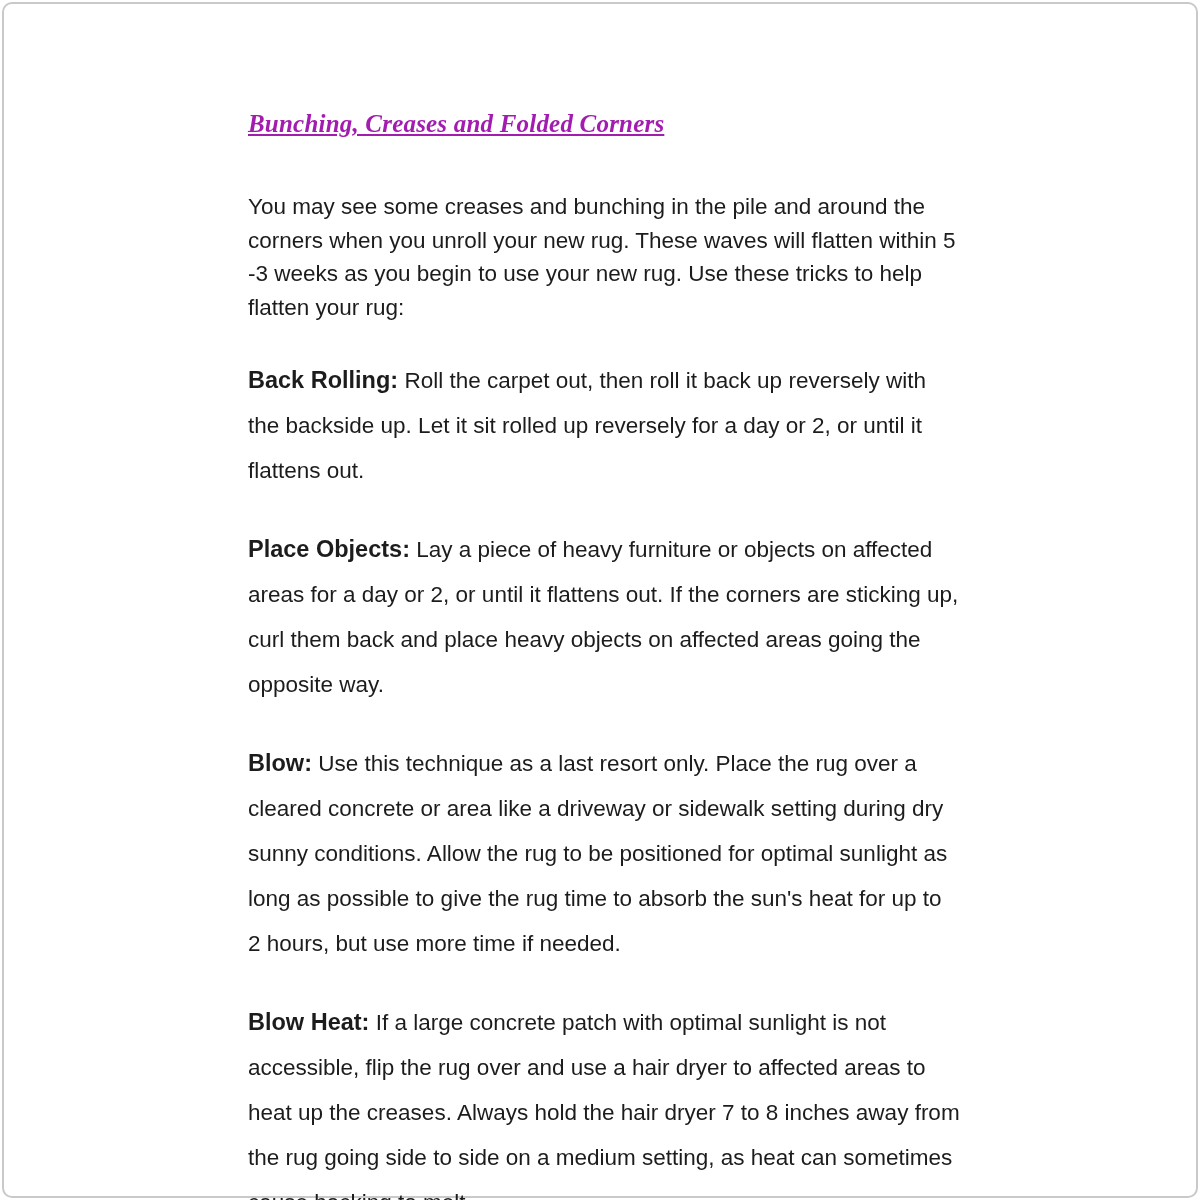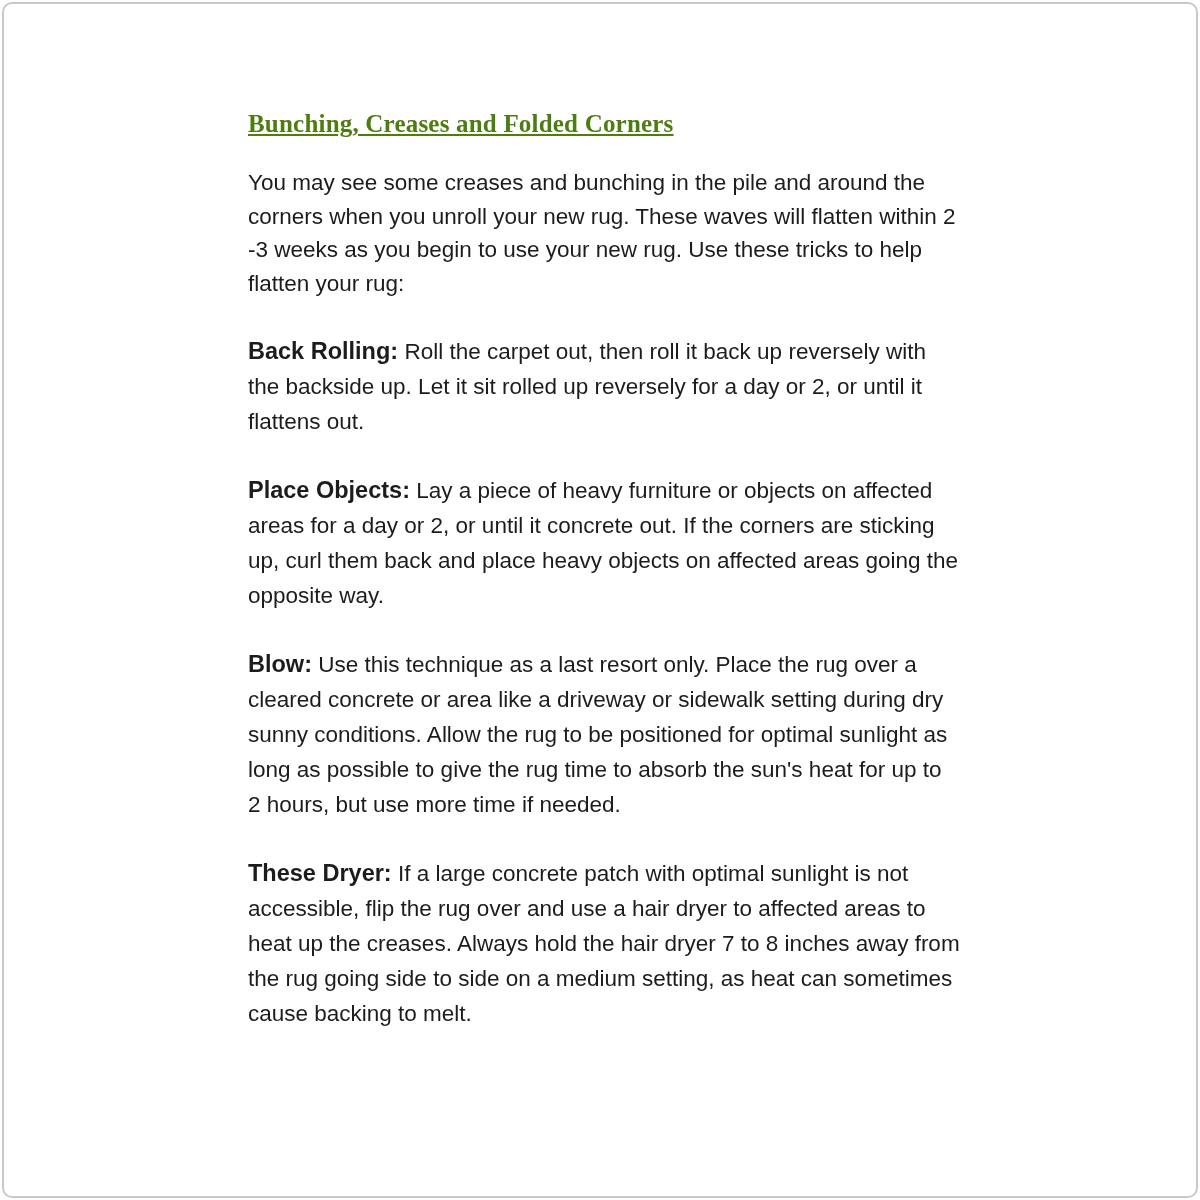--- a/index.html
+++ b/index.html
@@ -29,62 +29,63 @@
     .doc {
       position: absolute;
       top: 110px;
       left: 248px;
       width: 712px;
     }
     .doc-title {
       font-family: "Liberation Serif", serif;
       font-size: 25px;
       font-weight: bold;
-      color: #4d7c0f;
+      color: #a21caf;
       text-decoration: underline;
-      margin: 0 0 28px 0;
+      margin: 0 0 52px 0;
       letter-spacing: 0.2px;
+      font-style: italic;
     }
     .para {
       font-size: 22.5px;
       line-height: 33.5px;
       margin: 0 0 34px 0;
       color: #1c1c1c;
     }
     .section {
       font-size: 22.5px;
-      line-height: 35px;
+      line-height: 45px;
       margin: 0 0 34px 0;
       color: #1c1c1c;
     }
     .section .label {
       font-weight: bold;
       font-size: 23.5px;
     }
   </style>
 </head>
 <body>
 
 <div class="page-frame"></div>
 
 <div class="doc">
 
   <h1 class="doc-title">Bunching, Creases and Folded Corners</h1>
 
-  <p class="para">You may see some creases and bunching in the pile and around the corners when you unroll your new rug. These waves will flatten within 2 -3 weeks as you begin to use your new rug. Use these tricks to help flatten your rug:</p>
+  <p class="para">You may see some creases and bunching in the pile and around the corners when you unroll your new rug. These waves will flatten within 5 -3 weeks as you begin to use your new rug. Use these tricks to help flatten your rug:</p>
 
   <p class="section">
     <span class="label">Back Rolling:</span><span> Roll the carpet out, then roll it back up reversely with the backside up. Let it sit rolled up reversely for a day or 2, or until it flattens out.</span>
   </p>
 
   <p class="section">
-    <span class="label">Place Objects:</span><span> Lay a piece of heavy furniture or objects on affected areas for a day or 2, or until it concrete out. If the corners are sticking up, curl them back and place heavy objects on affected areas going the opposite way.</span>
+    <span class="label">Place Objects:</span><span> Lay a piece of heavy furniture or objects on affected areas for a day or 2, or until it flattens out. If the corners are sticking up, curl them back and place heavy objects on affected areas going the opposite way.</span>
   </p>
 
   <p class="section">
     <span class="label">Blow:</span><span> Use this technique as a last resort only. Place the rug over a cleared concrete or area like a driveway or sidewalk setting during dry sunny conditions. Allow the rug to be positioned for optimal sunlight as long as possible to give the rug time to absorb the sun's heat for up to 2 hours, but use more time if needed.</span>
   </p>
 
   <p class="section">
-    <span class="label">These Dryer:</span><span> If a large concrete patch with optimal sunlight is not accessible, flip the rug over and use a hair dryer to affected areas to heat up the creases. Always hold the hair dryer 7 to 8 inches away from the rug going side to side on a medium setting, as heat can sometimes cause backing to melt.</span>
+    <span class="label">Blow Heat:</span><span> If a large concrete patch with optimal sunlight is not accessible, flip the rug over and use a hair dryer to affected areas to heat up the creases. Always hold the hair dryer 7 to 8 inches away from the rug going side to side on a medium setting, as heat can sometimes cause backing to melt.</span>
   </p>
 
 </div>
 
 </body></html>

